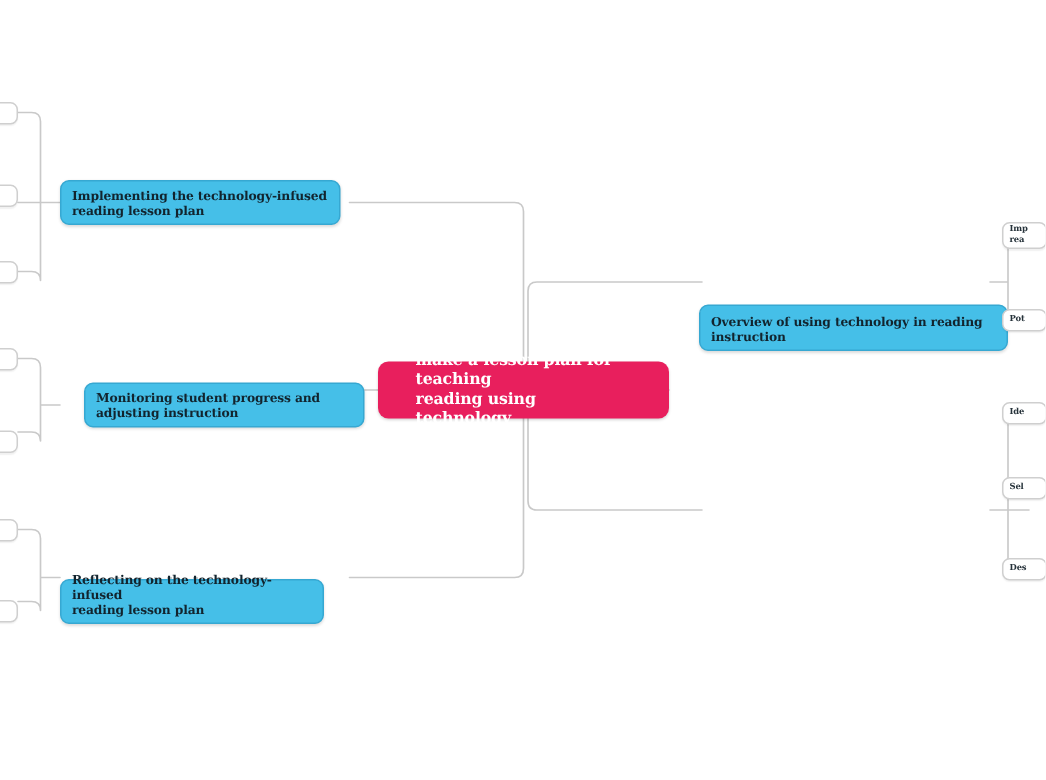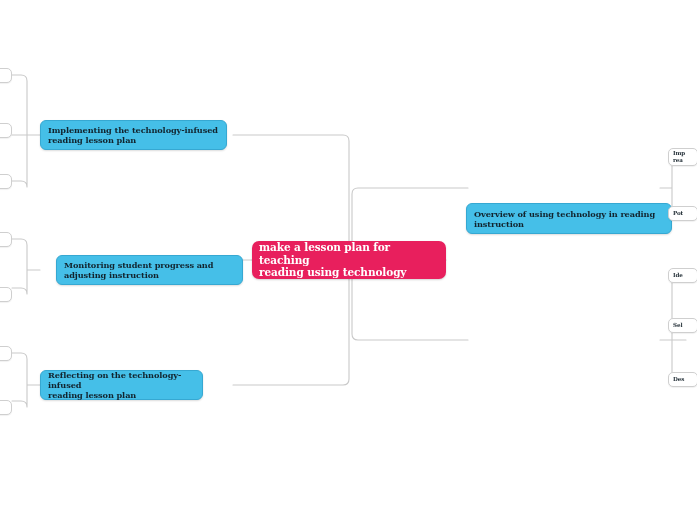--- a/index.html
+++ b/index.html
@@ -33,21 +33,21 @@
     line-height: 1.22;
     letter-spacing: -0.1px;
   }
   .node-root {
     background: #e81f5d;
     color: #ffffff;
     font-weight: bold;
     font-size: 10.5px;
     border-radius: 7px;
     box-shadow: 0 1px 2px rgba(0,0,0,0.18);
-    padding: 5px 7px;
+    padding: 5px 25px;
   }
   .node-branch {
     background: #45bfe8;
     color: #12242e;
     font-weight: bold;
     font-size: 8.2px;
     border: 1px solid #36a8d2;
     box-shadow: 0 1px 2px rgba(0,0,0,0.14);
   }
   .node-leaf {
@@ -98,21 +98,21 @@
   </div>
 
   <div class="node node-branch" style="left:40px; top:120px; width:187px; height:30px;">
     <span class="node-text">Implementing the technology-infused
 reading lesson plan</span>
   </div>
   <div class="node node-branch" style="left:56px; top:255px; width:187px; height:30px;">
     <span class="node-text">Monitoring student progress and
 adjusting instruction</span>
   </div>
-  <div class="node node-branch" style="left:40px; top:370px; width:163px; height:30px;">
+  <div class="node node-branch" style="left:40px; top:386px; width:176px; height:30px;align-items:flex-end;">
     <span class="node-text">Reflecting on the technology-infused
 reading lesson plan</span>
   </div>
 
   <div class="node node-branch" style="left:466px; top:173px; width:206px; height:31px;margin-top:30px;">
     <span class="node-text">Overview of using technology in reading
 instruction</span>
   </div>
 
   <div class="node node-leaf" style="left:-18px; top:68px; width:30px; height:15px;">

